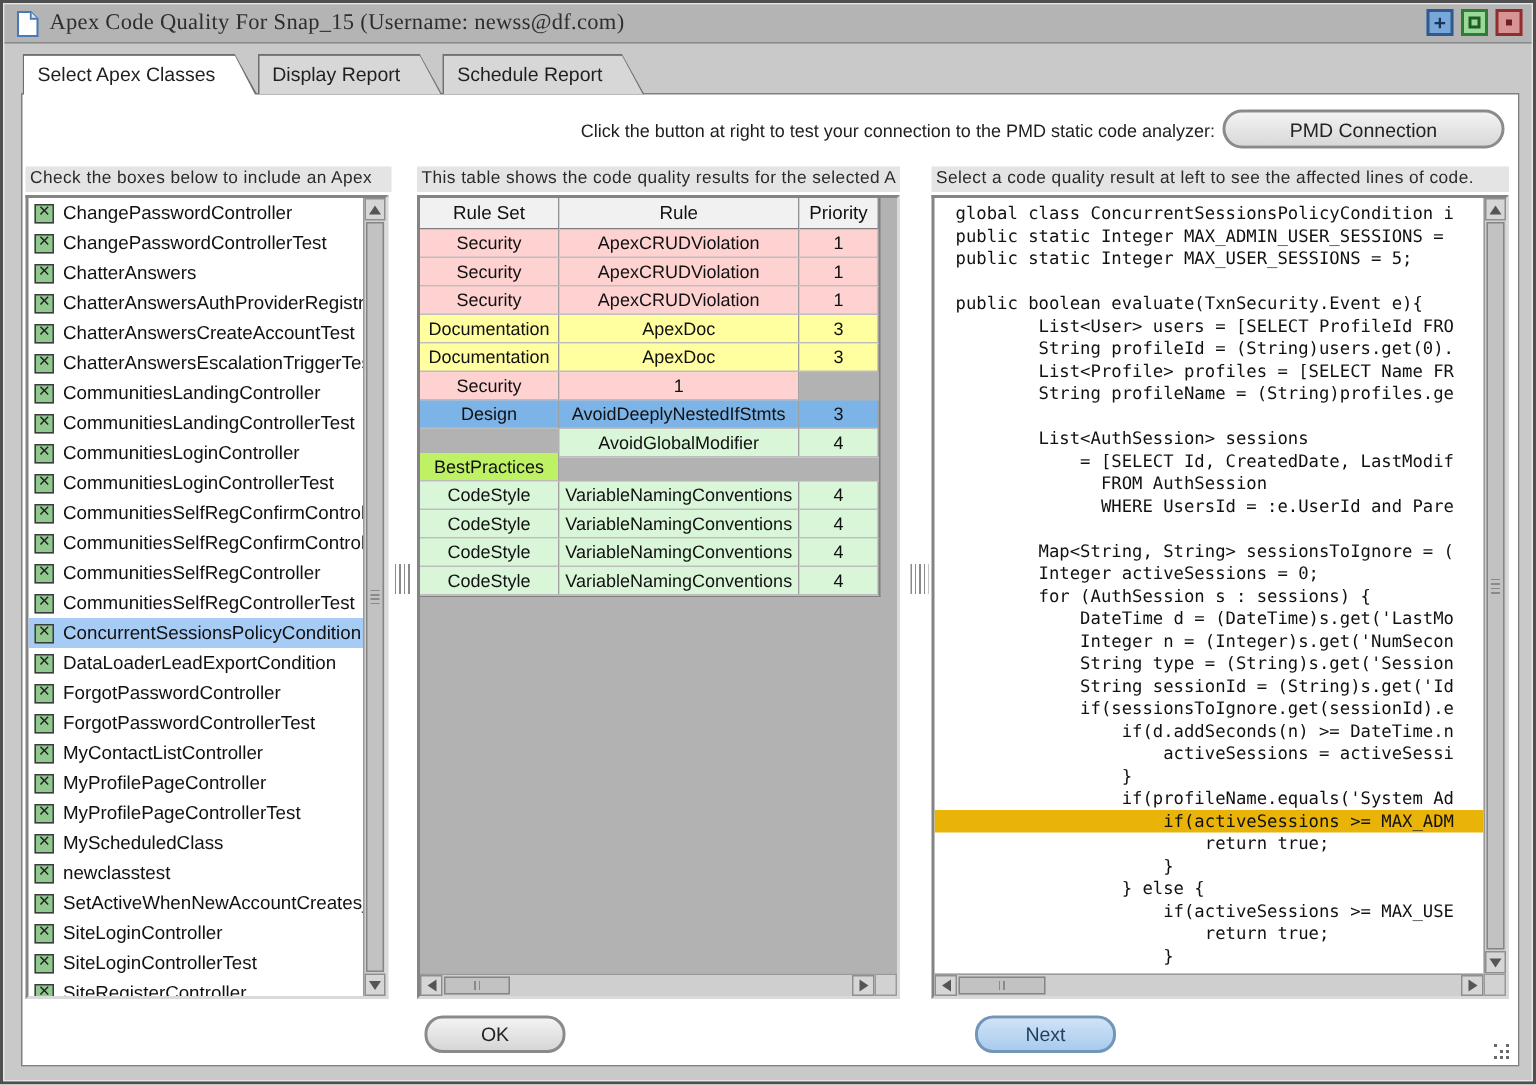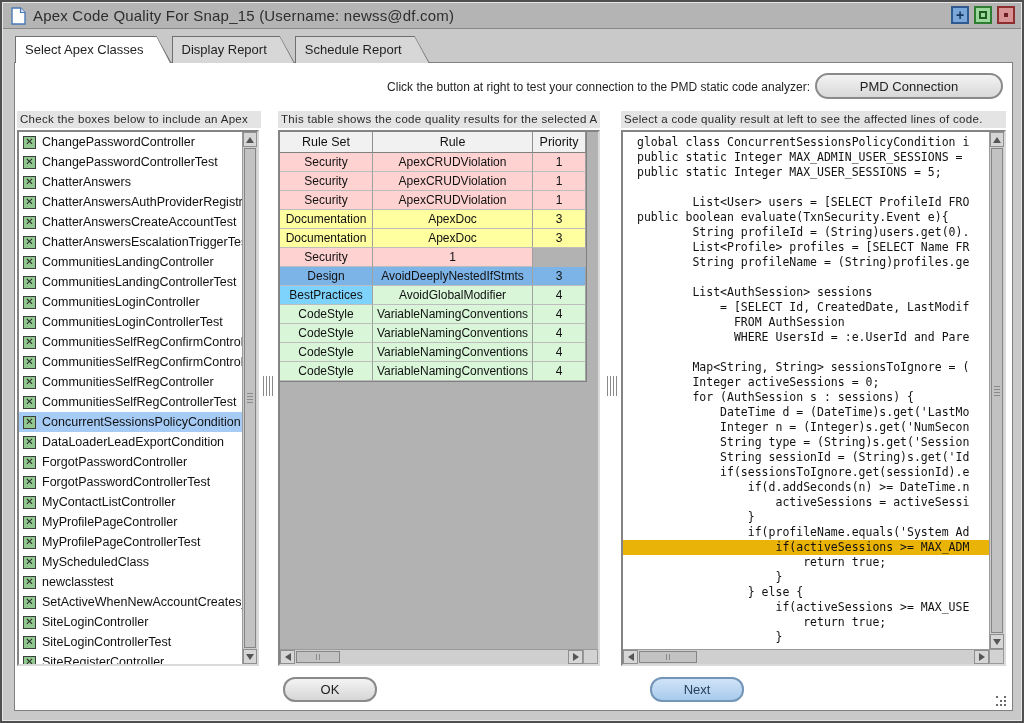--- a/index.html
+++ b/index.html
@@ -10,21 +10,21 @@
     box-shadow: inset 0 0 0 1px #e6e6e6;
     overflow:hidden;
   }
   
   .titlebar {
     position:absolute; left:1px; top:1px; right:1px; height:26px;
     background:#b4b4b4; border-bottom:1px solid #8a8a8a;
     display:flex; align-items:center; padding-left:8px;
   }
   .doc-icon { width:15px; height:18px; margin-right:7px; display:inline-block; }
-  .win-title { font-size:15px; color:#2e2e2e; letter-spacing:0.2px; }
+  .win-title { font-size:15px; color:#2e2e2e; letter-spacing:0.2px;font-family:Liberation Serif, serif; }
   .win-btns { position:absolute; right:6px; top:3px; display:flex; gap:5px; }
   .wb { width:18px; height:18px; display:flex; align-items:center; justify-content:center; cursor:default; }
   .wb.blue  { background:#79a7d9; border:2px solid #2e5a8f; color:#16365c; font-weight:bold; font-size:14px; line-height:1; }
   .wb.green { background:#9cd89c; border:2px solid #2e7d32; }
   .wb.green .sq { width:8px; height:8px; border:2px solid #1b5e20; }
   .wb.red   { background:#d89494; border:2px solid #8f2e2e; }
   .wb.red .dot { width:4px; height:4px; background:#6f1f1f; }
   
   .tabbar { position:absolute; left:13px; top:34px; height:27px; display:flex; z-index:5; }
   .tab { position:relative; height:27px; cursor:default; }
@@ -329,21 +329,21 @@
           <div class="t-row">
             <div class="t-cell" style="background: rgb(255, 210, 210);">Security</div>
             <div class="t-cell" style="background: rgb(255, 210, 210);">1</div>
           </div>
           <div class="t-row">
             <div class="t-cell" style="background: rgb(125, 180, 232);">Design</div>
             <div class="t-cell" style="background: rgb(125, 180, 232);">AvoidDeeplyNestedIfStmts</div>
             <div class="t-cell" style="background: rgb(125, 180, 232);">3</div>
           </div>
           <div class="t-row">
-            <div class="t-cell" style="background: #7dd3fc;">BestPractices</div>
+            <div class="t-cell" style="background: #bef264; margin-top: 16px;">BestPractices</div>
             <div class="t-cell" style="background: rgb(217, 246, 217);">AvoidGlobalModifier</div>
             <div class="t-cell" style="background: rgb(217, 246, 217);">4</div>
           </div>
           <div class="t-row">
             <div class="t-cell" style="background: rgb(217, 246, 217);">CodeStyle</div>
             <div class="t-cell" style="background: rgb(217, 246, 217);">VariableNamingConventions</div>
             <div class="t-cell" style="background: rgb(217, 246, 217);">4</div>
           </div>
           <div class="t-row">
             <div class="t-cell" style="background: rgb(217, 246, 217);">CodeStyle</div>
@@ -376,22 +376,22 @@
     </div>
 
     <div class="splitter" id="splitter-right"></div>
 
     <div class="panel" id="code-panel">
       <div class="code-area" id="code-area">
           <div class="code-line">global class ConcurrentSessionsPolicyCondition i</div>
           <div class="code-line">public static Integer MAX_ADMIN_USER_SESSIONS =</div>
           <div class="code-line">public static Integer MAX_USER_SESSIONS = 5;</div>
           <div class="code-line"> </div>
+          <div class="code-line">public boolean evaluate(TxnSecurity.Event e){</div>
           <div class="code-line">        List&lt;User&gt; users = [SELECT ProfileId FRO</div>
-          <div class="code-line">public boolean evaluate(TxnSecurity.Event e){</div>
           <div class="code-line">        String profileId = (String)users.get(0).</div>
           <div class="code-line">        List&lt;Profile&gt; profiles = [SELECT Name FR</div>
           <div class="code-line">        String profileName = (String)profiles.ge</div>
           <div class="code-line"> </div>
           <div class="code-line">        List&lt;AuthSession&gt; sessions</div>
           <div class="code-line">            = [SELECT Id, CreatedDate, LastModif</div>
           <div class="code-line">              FROM AuthSession</div>
           <div class="code-line">              WHERE UsersId = :e.UserId and Pare</div>
           <div class="code-line"> </div>
           <div class="code-line">        Map&lt;String, String&gt; sessionsToIgnore = (</div>

